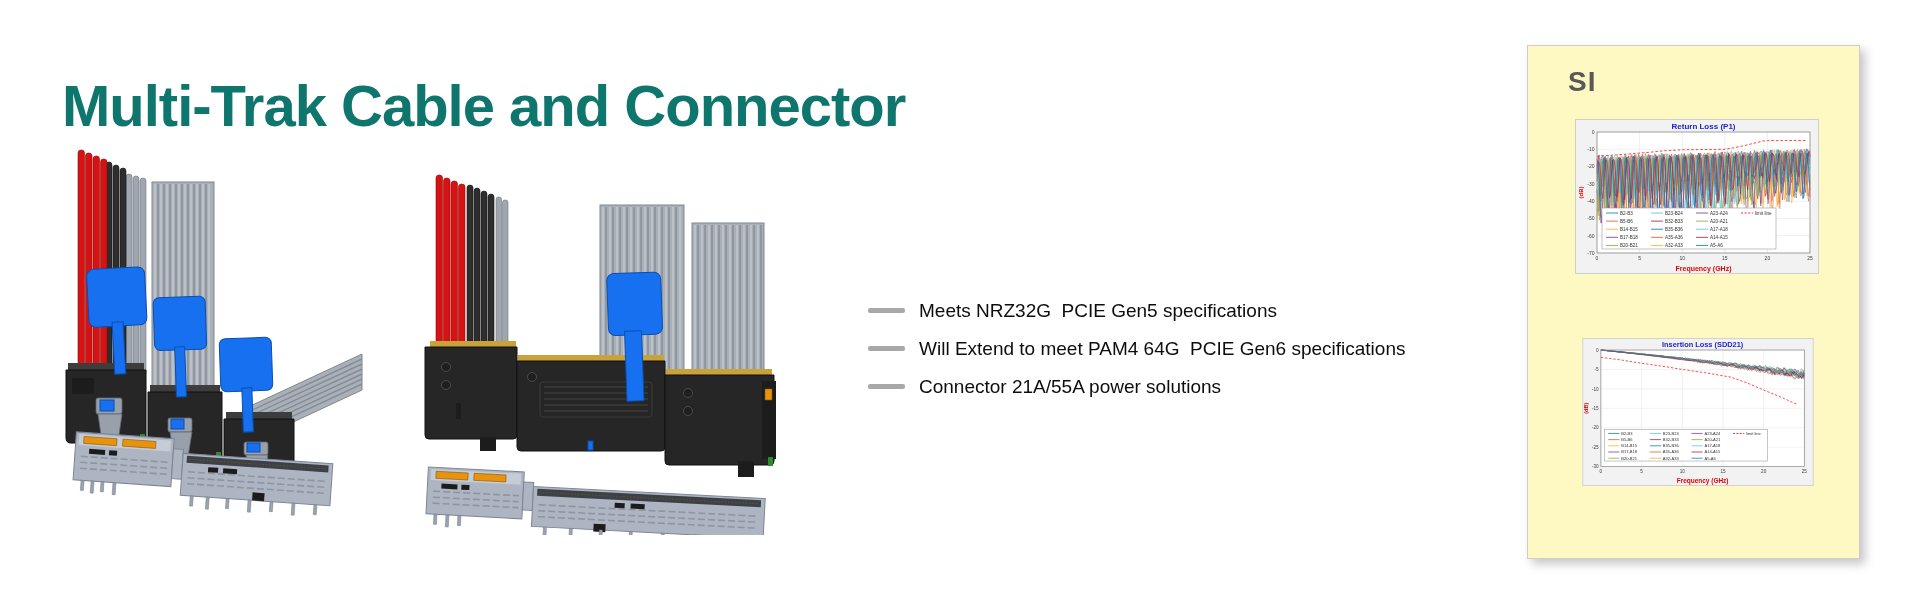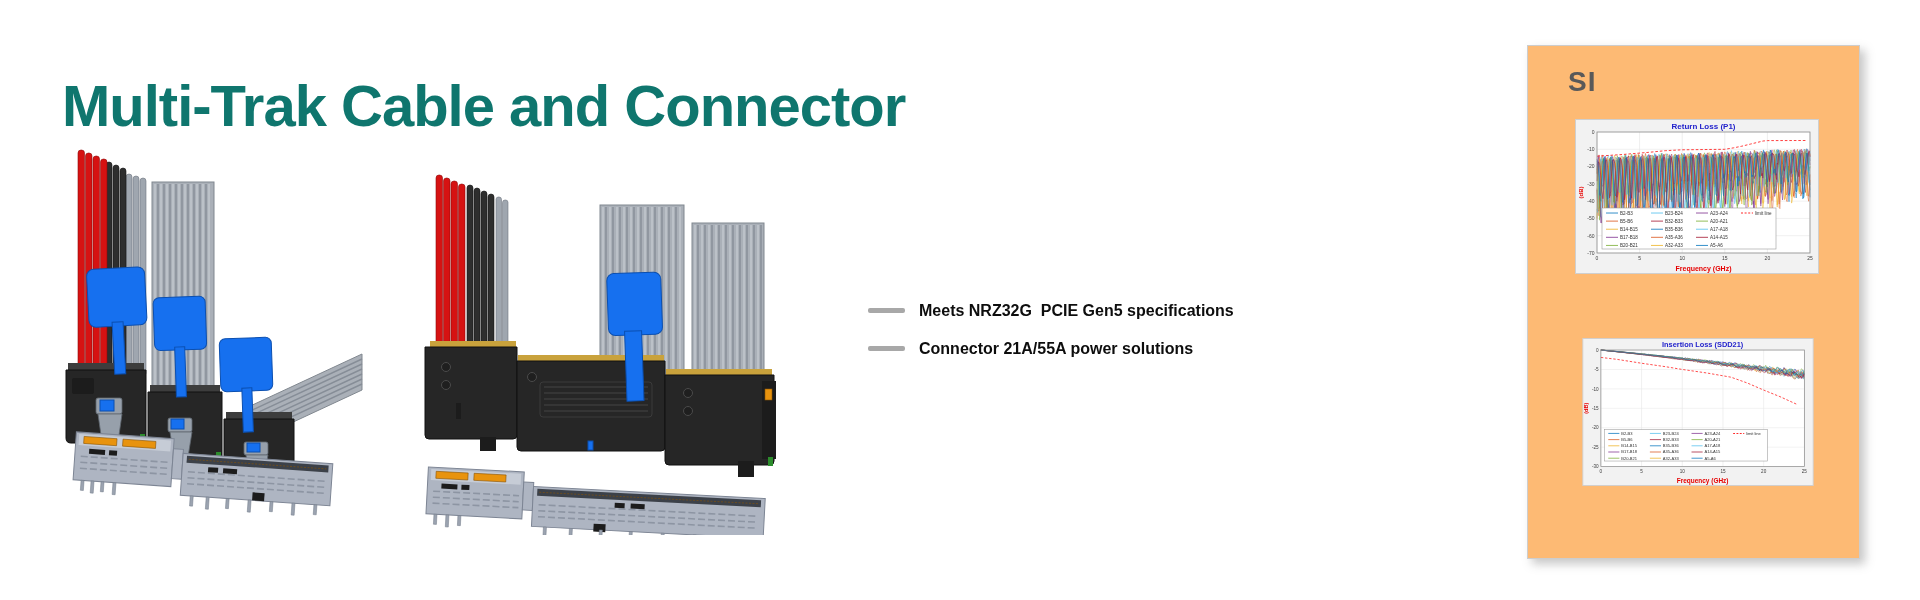--- a/index.html
+++ b/index.html
@@ -5,24 +5,24 @@
   html,body{margin:0;padding:0;background:#fff;}
   .slide{position:relative;width:1920px;height:600px;background:#ffffff;overflow:hidden;
          font-family:"Liberation Sans", sans-serif;}
   .page-title{position:absolute;left:46px;top:56px;margin:16px;font-size:58px;font-weight:bold;
               color:#0f766e;letter-spacing:-1px;white-space:nowrap;}
   
   .bullets{position:absolute;left:868px;top:292px;width:620px;}
   .bullet{display:flex;align-items:flex-start;}
   .dash{flex:0 0 auto;width:37px;height:5px;border-radius:2px;background:var(--bullet_dash_gray);
         margin:16px 14px 0 0;}
-  .btxt{font-size:16px;font-weight:bold;color:#0d0d0d;line-height:38px;white-space:pre-wrap;
+  .btxt{font-size:19px;font-weight:normal;color:#0d0d0d;line-height:38px;white-space:pre-wrap;
         max-width:552px;}
   
-  .si-card{position:absolute;left:1527px;top:45px;width:331px;height:512px;background:#fdba74;
+  .si-card{position:absolute;left:1527px;top:45px;width:331px;height:512px;background:#fef9c3;
            border:1px solid #cdcdcd;box-shadow:5px 5px 9px rgba(130,130,130,.45);}
   .si-label{position:absolute;left:40px;top:20px;font-size:28px;font-weight:bold;
             color:var(--si_label_gray);letter-spacing:1px;}
   .chart{position:absolute;}
   .chart svg{display:block;}
   #chart1{left:47px;top:59px;width:244px;height:183px;}
   #chart2{left:45px;top:292px;width:250px;height:148px;}
   .chart text{font-family:"Liberation Sans", sans-serif;}
   
   .illu{position:absolute;}
@@ -242,20 +242,24 @@
       <rect class="pin" x="276" y="376" width="3" height="12"></rect>
       <rect class="pin" x="308" y="376" width="3" height="10"></rect>
       <rect class="pin" x="334" y="376" width="3" height="10"></rect>
     </g>
   </svg>
 
   <div class="bullets">
     <div class="bullet">
       <span class="dash"></span>
       <span class="btxt">Meets NRZ32G  PCIE Gen5 specifications</span>
+    </div>
+    <div class="bullet">
+      <span class="dash"></span>
+      <span class="btxt">Will Extend to meet PAM4 64G  PCIE Gen6 specifications</span>
     </div>
     <div class="bullet">
       <span class="dash"></span>
       <span class="btxt">Connector 21A/55A power solutions</span>
     </div>
   </div>
 
   <div class="si-card">
     <div class="si-label">SI</div>
     <div id="chart1" class="chart">

